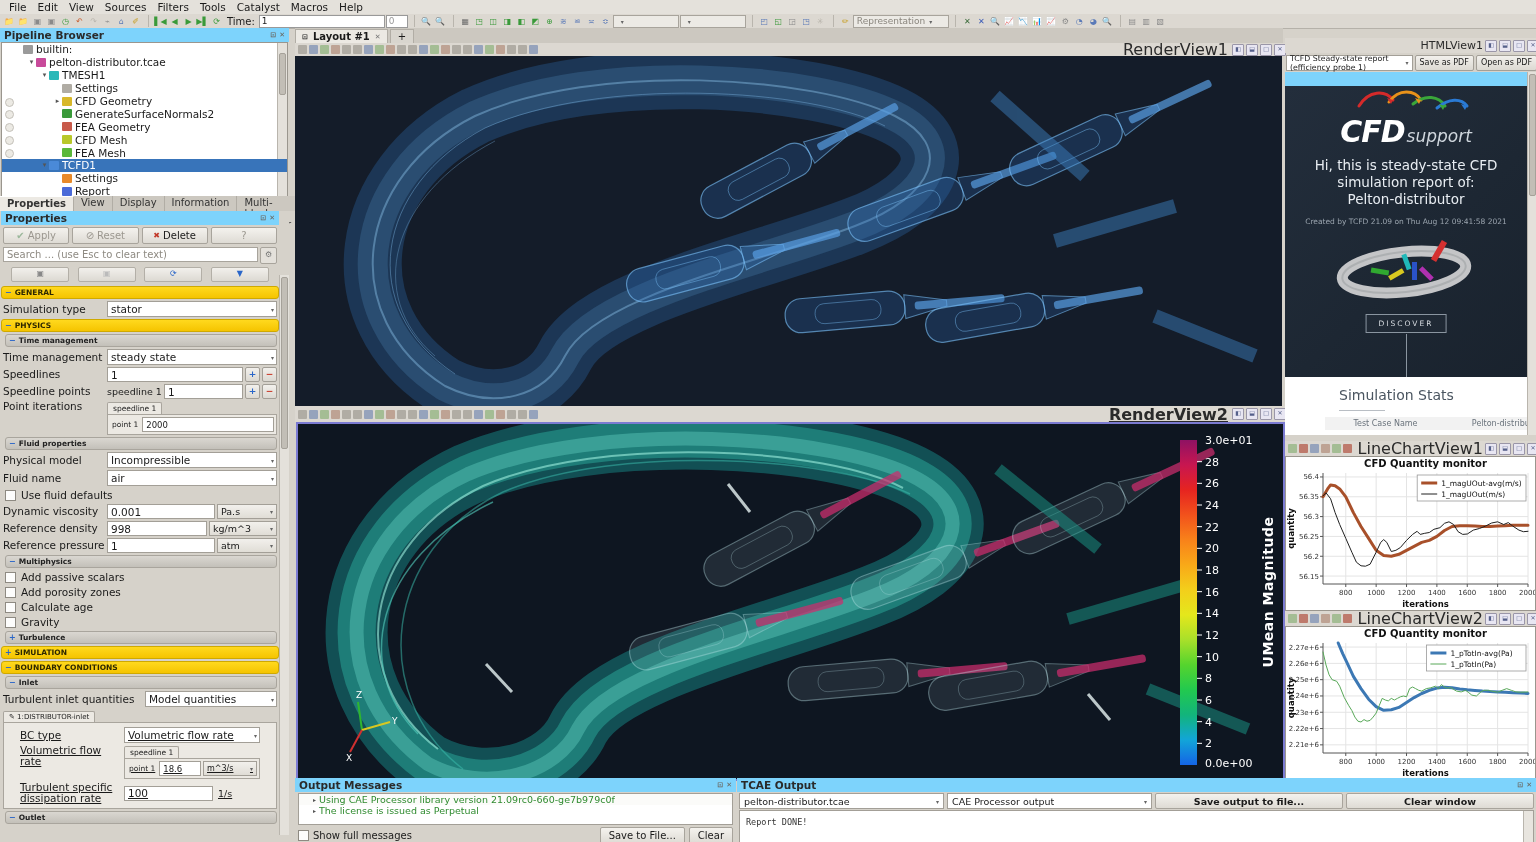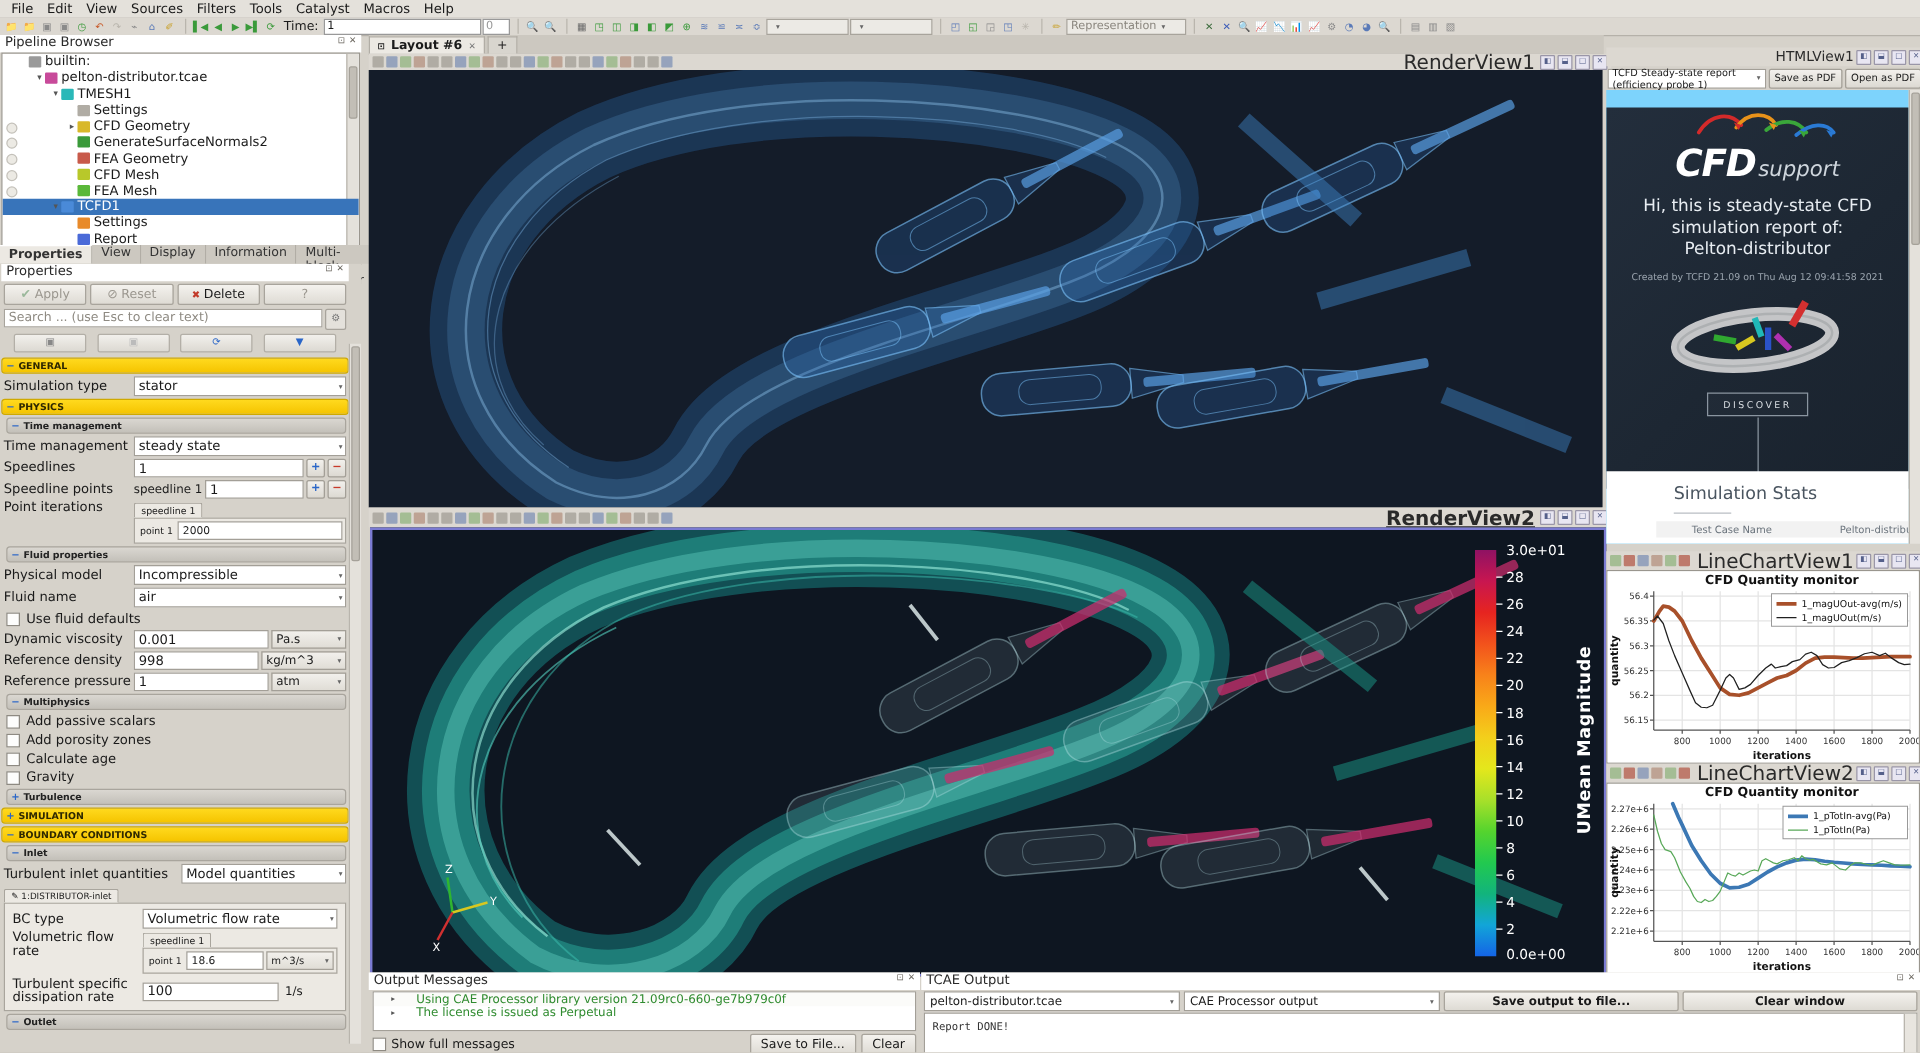--- a/index.html
+++ b/index.html
@@ -7,21 +7,21 @@
   
   #menubar{position:absolute;left:0;top:0;width:1536px;height:14px;background:#e4e1db;border-bottom:1px solid #bdb9b1;display:flex;align-items:center;padding-left:4px;gap:1px;}
   .menu-item{padding:0 5px;font-size:10.5px;cursor:default;}
   #toolbar{position:absolute;left:0;top:14px;width:1536px;height:14px;background:#dcd8d1;border-bottom:1px solid #b5b1a9;display:flex;align-items:center;padding-left:3px;gap:1px;}
   .tbtn{width:13px;height:12px;display:inline-flex;align-items:center;justify-content:center;font-size:8px;border-radius:2px;}
   .tsep{width:5px;height:12px;border-right:1px solid #b9b5ad;margin-right:4px;}
   .tfield{height:11px;background:#fff;border:1px solid #999;font-size:9px;padding:0 2px;display:inline-flex;align-items:center;}
   .tlabel{font-size:10px;margin:0 3px;}
   .tdrop{height:11px;background:#eceae5;border:1px solid #a8a49c;font-size:9px;color:#8a867e;padding:0 3px;display:inline-flex;align-items:center;gap:4px;}
   
-  .ptitle{height:14px;display:flex;padding:0 4px;font-size:10.5px;color:#2a2a2a;background:#ffffff;}
+  .ptitle{height:14px;display:flex;align-items:center;padding:0 4px;font-size:10.5px;color:#2a2a2a;background:#7dd3fc;font-weight:bold;}
   .ptitle .sp{flex:1;}
   .winglyph{font-size:7px;color:#6a665e;margin-left:3px;}
   .viewbtns{display:flex;gap:2px;align-items:center;}
   .vb{width:10px;height:10px;border:1px solid #9a96a8;background:#e8e6f2;font-size:6px;line-height:8px;text-align:center;color:#55608a;border-radius:1px;}
   
   #pipeline{position:absolute;left:0;top:28px;width:289px;}
   #pb-tree{position:relative;height:153px;background:#fff;border:1px solid #9a968e;margin:0 1px;overflow:hidden;}
   .trow{height:12.9px;display:flex;align-items:center;font-size:10.5px;white-space:nowrap;}
   .trow.sel{background:#3874ba;color:#fff;}
   .texp{width:9px;font-size:7px;color:#555;text-align:center;flex:none;}
@@ -93,21 +93,21 @@
   .disc-line{position:absolute;left:50%;top:248px;width:1px;height:57px;background:#8a95a0;}
   .report-white{position:absolute;top:305px;width:100%;height:58px;background:#fff;padding-left:40px;}
   .stats-title{color:#4a5560;font-size:14px;padding:10px 0 0 14px;}
   .stats-div{width:46px;height:1px;background:#b9bec4;margin:7px 0 6px 14px;}
   .stats-row{display:flex;background:#f2f2f2;font-size:8px;color:#6a737c;height:13px;align-items:center;}
   .stats-row span{flex:1;text-align:center;}
   .chart-wrap{position:absolute;background:#fff;border:1px solid #9a968e;}
   
   #outmsg{position:absolute;left:295px;top:778px;width:441px;height:64px;background:#d6d2ca;}
   .om-list{margin:1px 3px;background:#fff;border:1px solid #a39f97;height:30px;overflow:hidden;}
-  .om-row{display:flex;align-items:center;height:11px;font-size:9.5px;color:#2f8b2f;gap:17px;padding-left:14px;}
+  .om-row{display:flex;align-items:center;height:11px;font-size:9.5px;color:#2f8b2f;gap:3px;padding-left:14px;}
   .om-row:nth-child(odd){background:#fbfbf9;}
   .om-bullet{color:#555;font-size:6px;}
   .om-bottom{display:flex;align-items:center;margin:2px 3px;gap:4px;}
   .om-check{display:flex;align-items:center;gap:4px;font-size:10px;flex:1;}
   .om-btn{height:15px;border:1px solid #a8a49c;background:linear-gradient(#f4f2ee,#dedbd4);border-radius:2px;font-size:10px;display:flex;align-items:center;padding:0 8px;}
   #tcae{position:absolute;left:737px;top:778px;width:799px;height:64px;background:#d6d2ca;}
   .tc-row{display:flex;gap:3px;margin:1px 2px;}
   .tc-drop{height:14px;border:1px solid #a39f97;background:#fff;font-size:9.5px;display:flex;align-items:center;justify-content:space-between;padding:0 4px;}
   .tc-btn{height:14px;border:1px solid #a8a49c;background:linear-gradient(#f4f2ee,#dedbd4);border-radius:2px;font-size:9.5px;display:flex;align-items:center;justify-content:center;font-weight:bold;}
   .tc-out{margin:1px 2px;background:#fff;border:1px solid #a39f97;height:40px;font-family:"DejaVu Sans Mono",monospace;font-size:8.5px;color:#333;padding:6px 0 0 6px;position:relative;}
@@ -468,21 +468,21 @@
         </div>
       <div class="prow">
         <span class="plabel" style="width:140px">Turbulent inlet quantities</span>
         <span class="pselect">
             <span>Model quantities</span>
             <span class="caret">▾</span>
           </span>
       </div>
       <div style="margin:2px 2px 0 2px;">
         <span class="subtab" style="font-size:7px">✎ <span>1:DISTRIBUTOR-inlet</span></span>
-        <div class="subpane" style="background:#ece9e3;padding:3px 6px;">
+        <div class="subpane" style="background:#ece9e3;padding:3px 16px;text-decoration:underline;">
           <div class="prow" style="margin:1px 0">
             <span class="plabel">BC type</span>
             <span class="pselect">
                 <span>Volumetric flow rate</span>
                 <span class="caret">▾</span>
               </span>
           </div>
           <div class="prow" style="align-items:flex-start;margin:2px 0">
             <span class="plabel">Volumetric flow rate</span>
             <div style="flex:1">
@@ -514,21 +514,21 @@
 
     </div>
     <div class="props-sb">
         <i></i>
       </div>
   </div>
 
   <div id="layout-tabs">
     <div class="ltab">
         <span style="font-size:7px">⊡</span>
-        <span>Layout #6</span>
+        <span>Layout #1</span>
         <span style="font-size:7px;color:#777">✕</span>
       </div>
     <div class="ltab-plus">+</div>
   </div>
 
   <div class="rv-head" style="left:295px;top:43px;width:988px;height:13px;">
     <div class="mini-icons" id="rv1-icons">
         <span class="mi" style="background: rgb(168, 164, 156);"></span>
         <span class="mi" style="background: rgb(138, 154, 184);"></span>
         <span class="mi" style="background: rgb(154, 184, 138);"></span>

